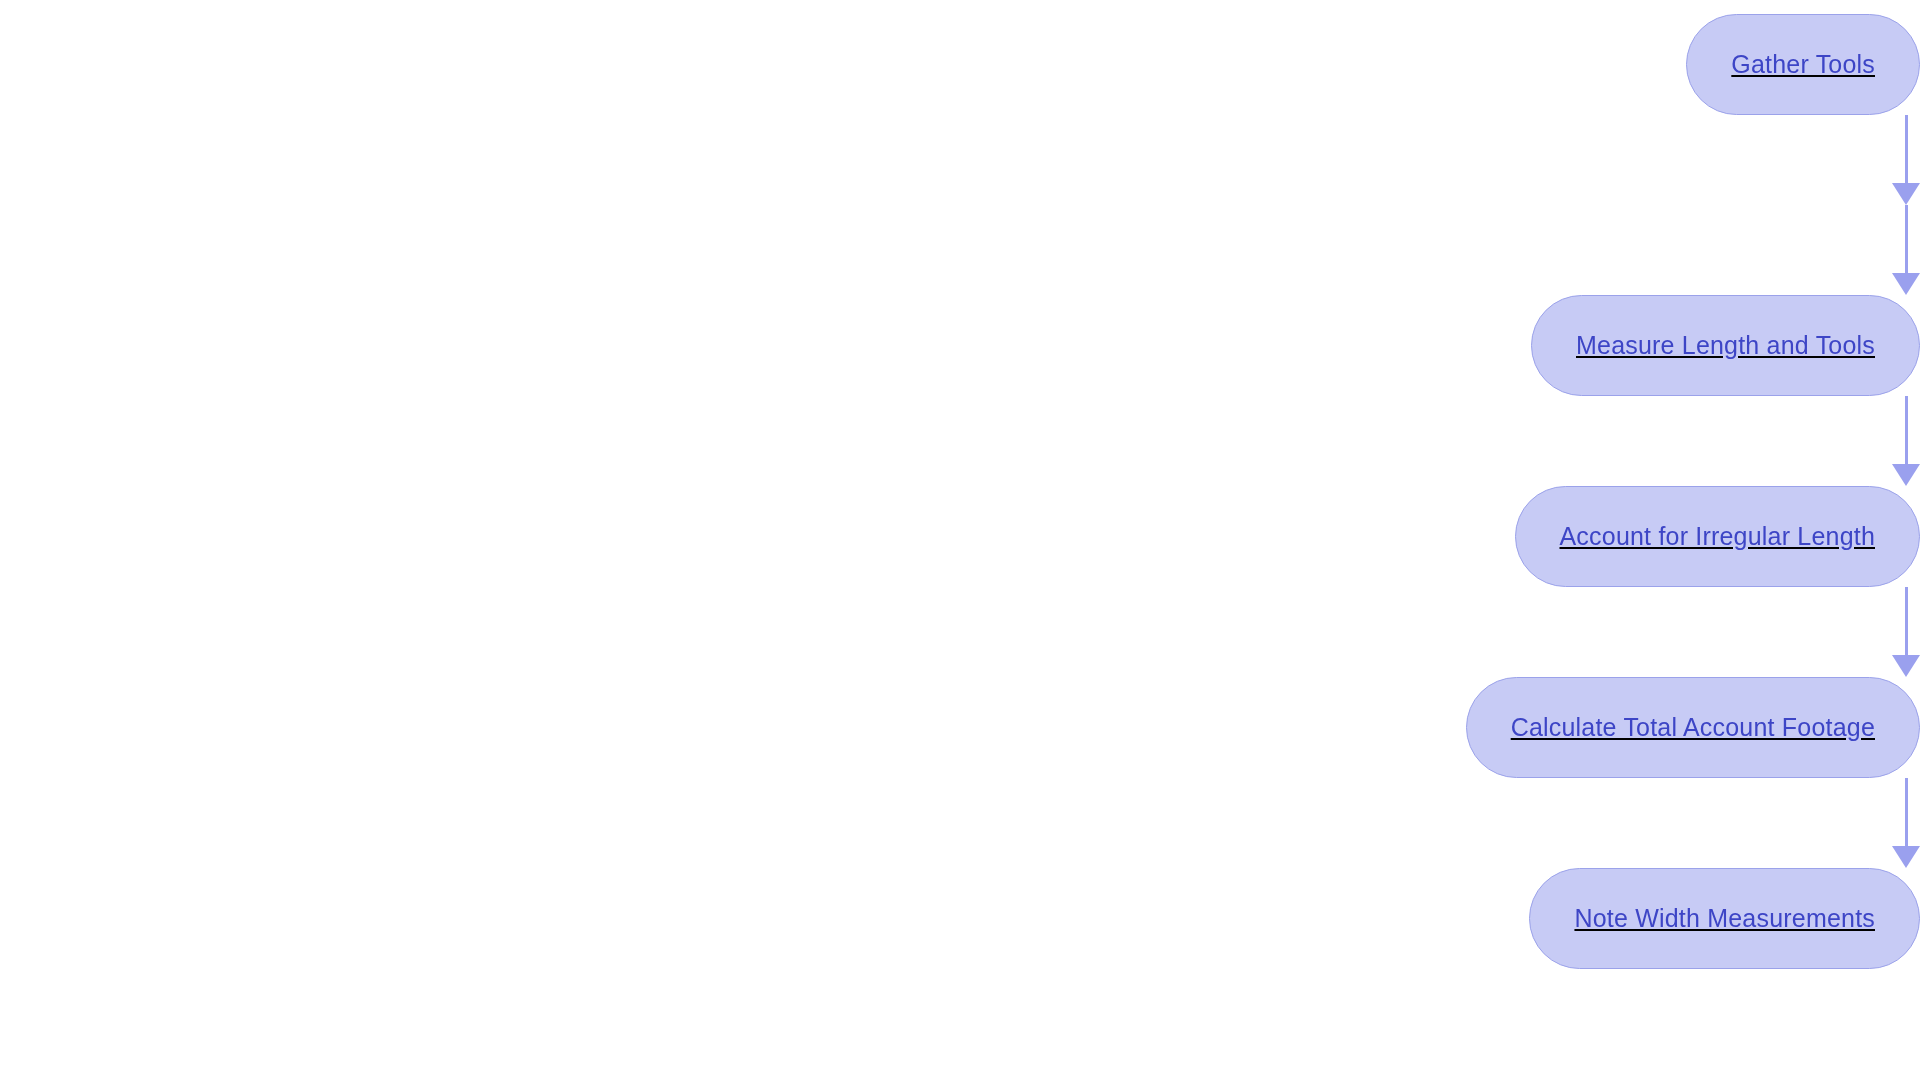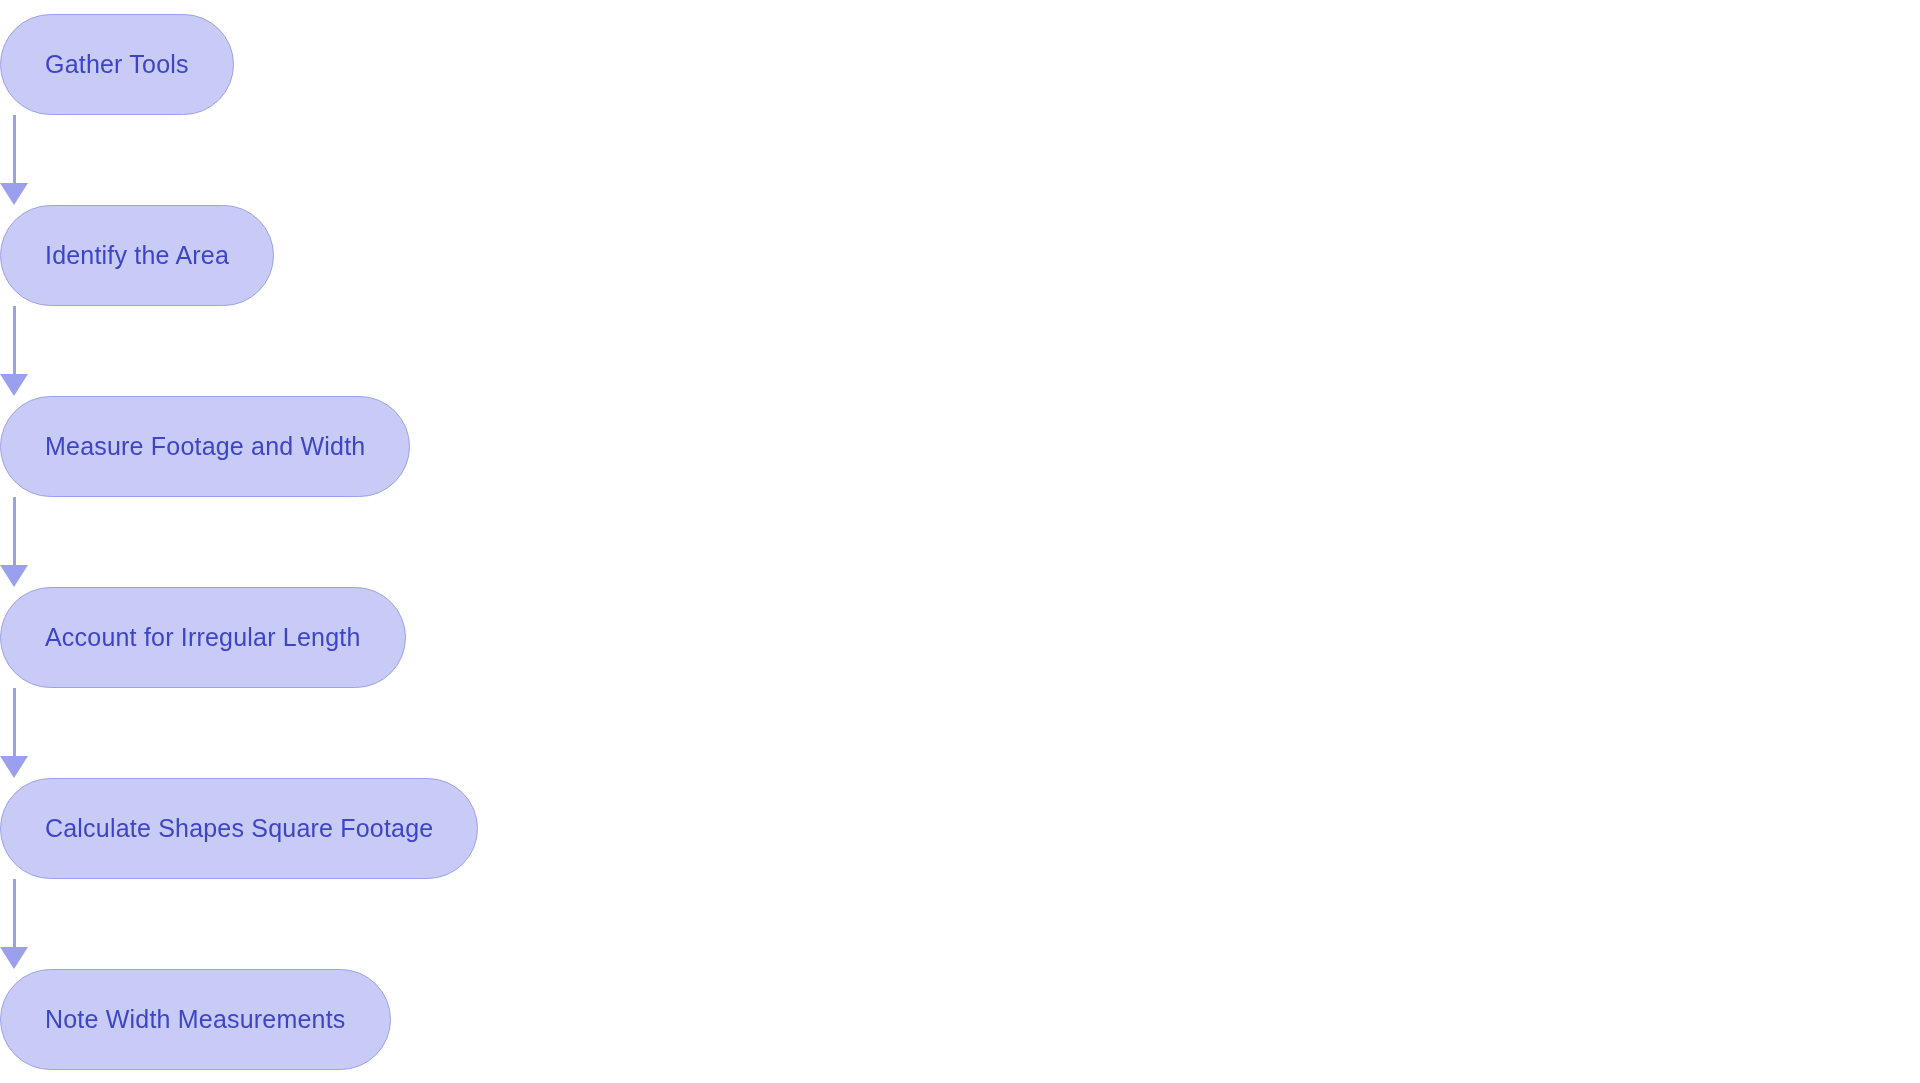--- a/index.html
+++ b/index.html
@@ -16,22 +16,23 @@
     background: var(--background);
     font-family: "Liberation Sans", "DejaVu Sans", sans-serif;
   }
   .canvas {
     position: relative;
     width: 1920px;
     height: 1083px;
     overflow: hidden;
     display: flex;
     flex-direction: column;
-    align-items: flex-start;
+    align-items: flex-end;
     padding-top: 14px;
+    text-decoration: underline;
   }
   .node {
     height: 101px;
     min-width: 214px;
     padding: 0 44px;
     display: flex;
     align-items: center;
     justify-content: center;
     background: var(--node-fill);
     border: 1.5px solid var(--node-border);
@@ -70,49 +71,46 @@
 
   <div class="node">
     <span>Gather Tools</span>
   </div>
 
   <div class="connector">
     <div class="line"></div>
     <div class="arrowhead"></div>
   </div>
 
-  <div class="node">
-    <span>Identify the Area</span>
-  </div>
 
   <div class="connector">
     <div class="line"></div>
     <div class="arrowhead"></div>
   </div>
 
   <div class="node">
-    <span>Measure Footage and Width</span>
+    <span>Measure Length and Tools</span>
   </div>
 
   <div class="connector">
     <div class="line"></div>
     <div class="arrowhead"></div>
   </div>
 
   <div class="node">
     <span>Account for Irregular Length</span>
   </div>
 
   <div class="connector">
     <div class="line"></div>
     <div class="arrowhead"></div>
   </div>
 
   <div class="node">
-    <span>Calculate Shapes Square Footage</span>
+    <span>Calculate Total Account Footage</span>
   </div>
 
   <div class="connector">
     <div class="line"></div>
     <div class="arrowhead"></div>
   </div>
 
   <div class="node">
     <span>Note Width Measurements</span>
   </div>

